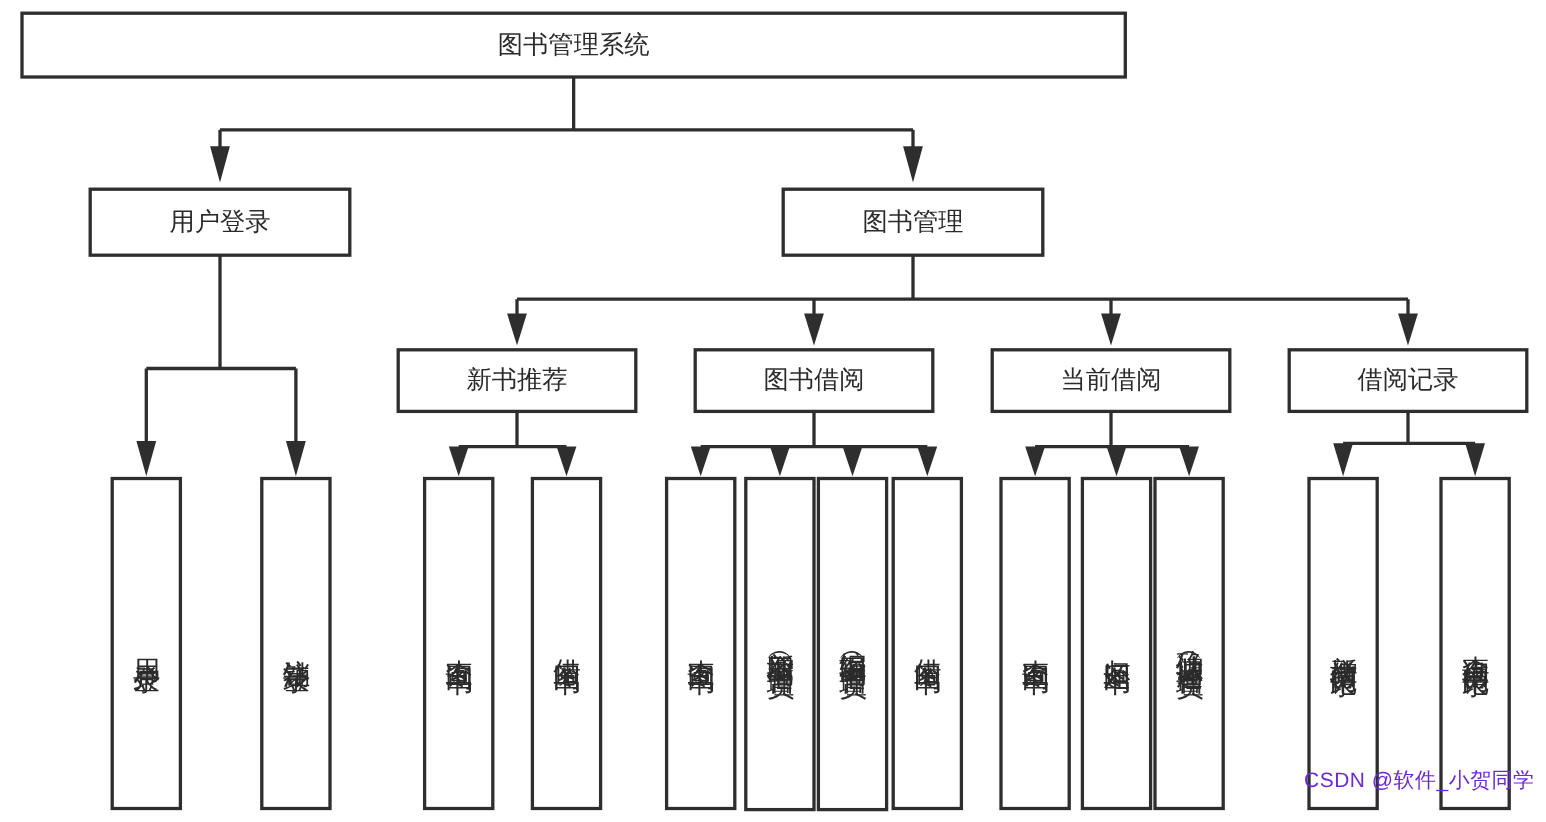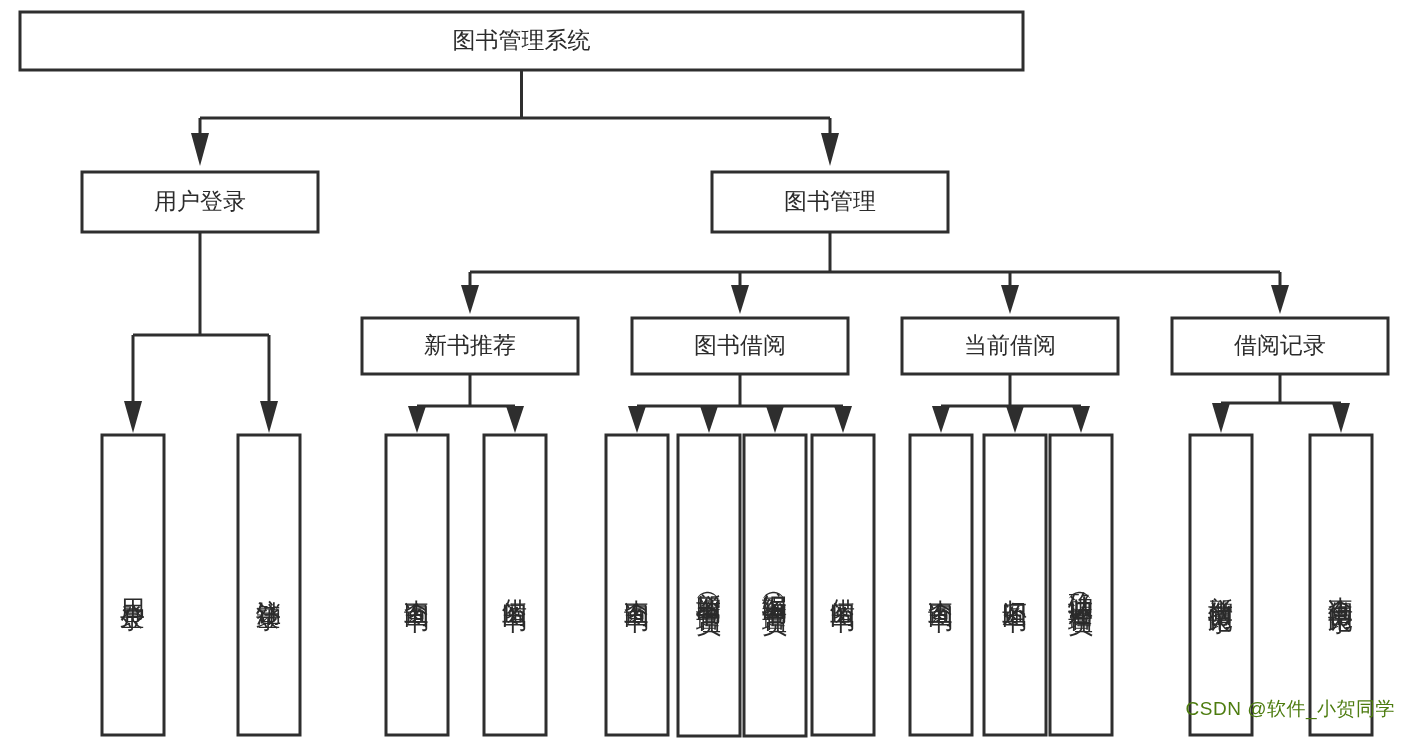--- a/index.html
+++ b/index.html
@@ -62,21 +62,21 @@
     color: #2b2b2b;
     white-space: nowrap;
     pointer-events: none;
   }
   .watermark {
     position: absolute;
     right: 10px;
     bottom: 4px;
     font-family: "Liberation Sans", "DejaVu Sans", sans-serif;
     font-size: 19px;
-    color: #4d7c0f;
+    color: #6d28d9;
     letter-spacing: 0.5px;
     white-space: nowrap;
   }
 </style>
 </head>
 <body>
 
 <div id="diagram-root">
 
   <svg class="diagram-canvas" viewBox="0 0 1405 747" xmlns="http://www.w3.org/2000/svg">

